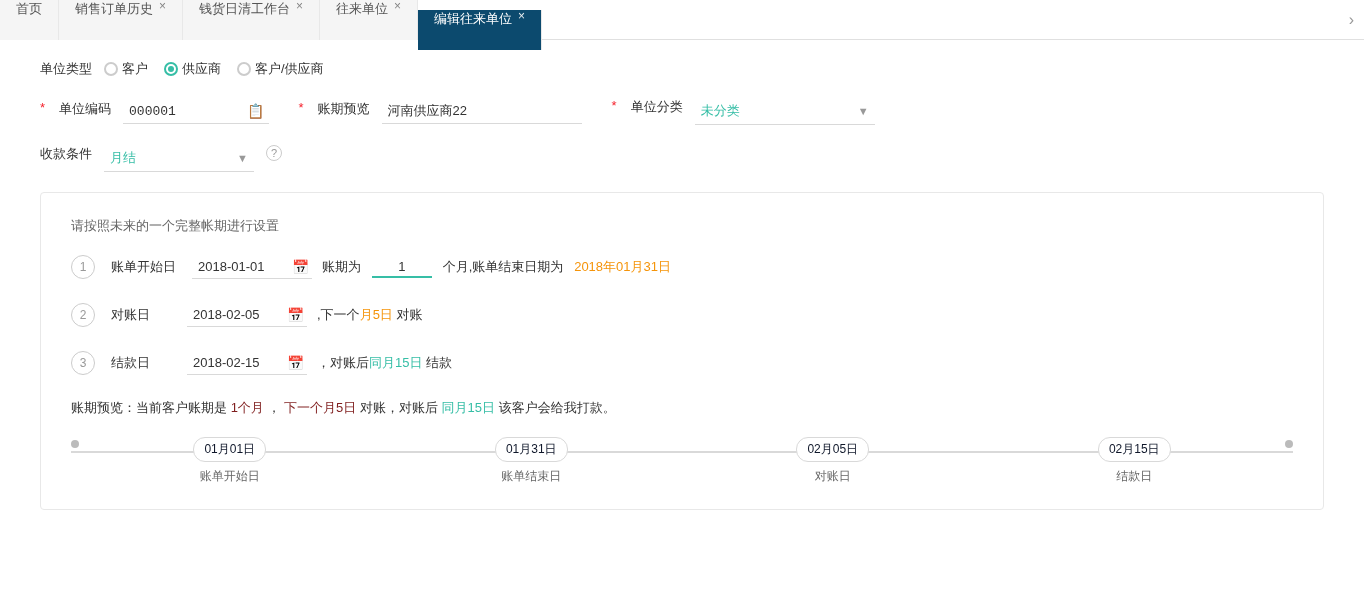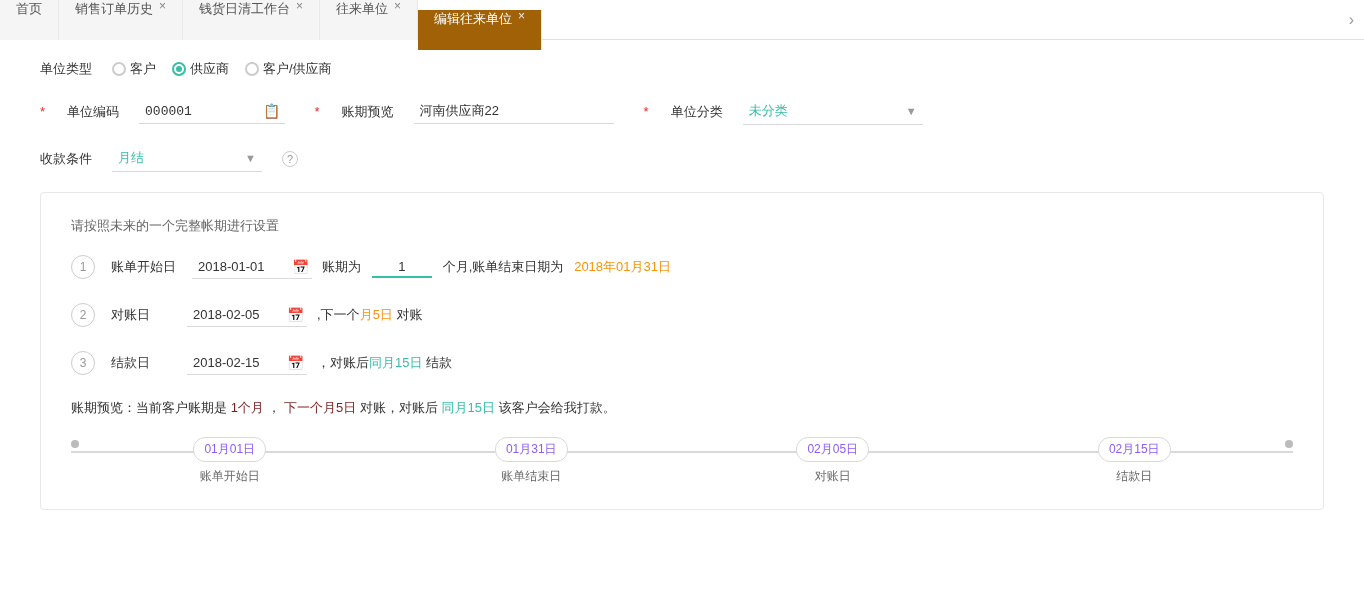--- a/index.html
+++ b/index.html
@@ -21,21 +21,21 @@
       height: 40px;
       cursor: pointer;
       font-size: 13px;
       color: #555;
       border-right: 1px solid #e8e8e8;
       background: #f5f5f5;
       white-space: nowrap;
       gap: 6px;
     }
     .tab.active {
-      background: #a16207;
+      background: #0c4a6e;
       color: #fff;
       margin-top: 21px;
     }
     .tab .close-btn {
       font-size: 12px;
       opacity: 0.7;
       cursor: pointer;
       line-height: 1;
     }
     .tab.active .close-btn { color: #fff; opacity: 0.9; }
@@ -56,22 +56,22 @@
 
     
     .form-row {
       display: flex;
       align-items: center;
       margin-bottom: 20px;
       gap: 30px;
     }
     .form-group {
       display: flex;
-      align-items: center;
-      gap: 20px;
+      align-items: flex-start;
+      gap: 12px;
     }
     .form-label {
       color: #333;
       white-space: nowrap;
       font-size: 13px;
     }
     .required-star {
       color: #f5222d;
       margin-right: 2px;
     }
@@ -292,21 +292,21 @@
       flex-direction: column;
       align-items: center;
       flex: 1;
     }
     .timeline-date-badge {
       background: #fff;
       border: 1px solid #d9d9d9;
       border-radius: 12px;
       padding: 3px 10px;
       font-size: 12px;
-      color: #8b5cf6;
+      color: #0f172a;
       white-space: nowrap;
       margin-bottom: 6px;
     }
     .timeline-date-label {
       font-size: 12px;
       color: #666;
       white-space: nowrap;
     }
   </style>
 </head>

